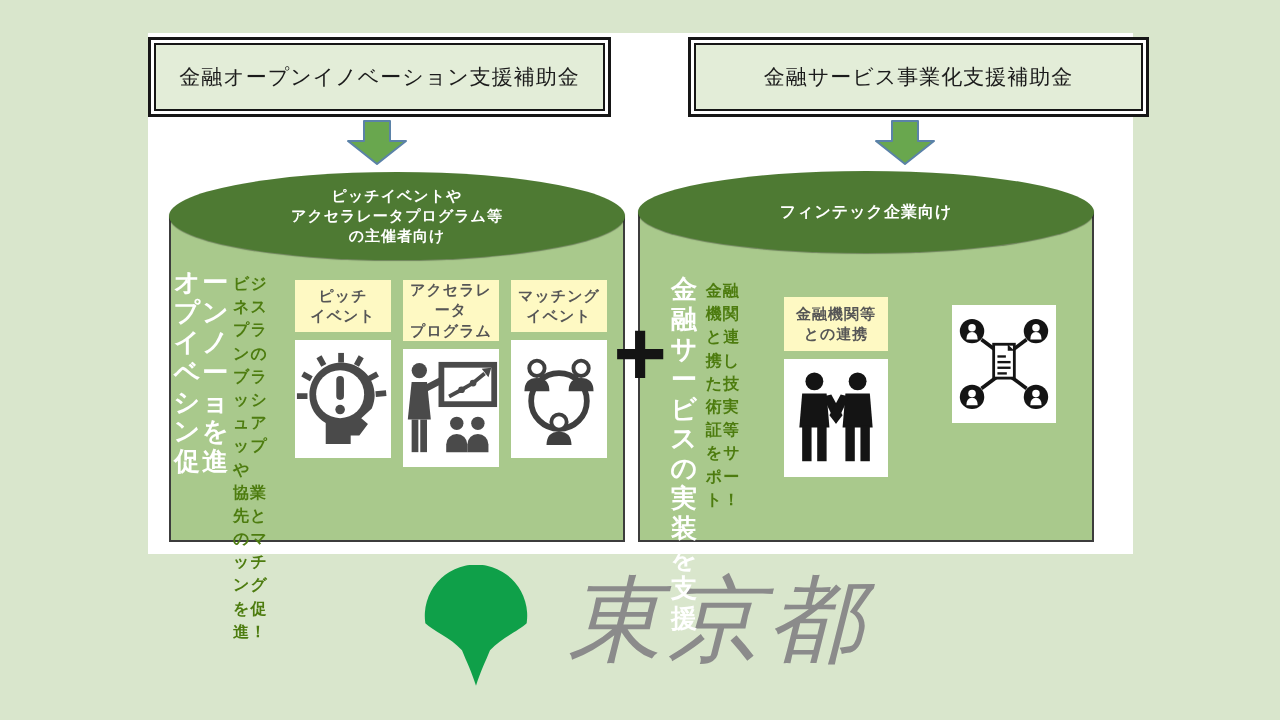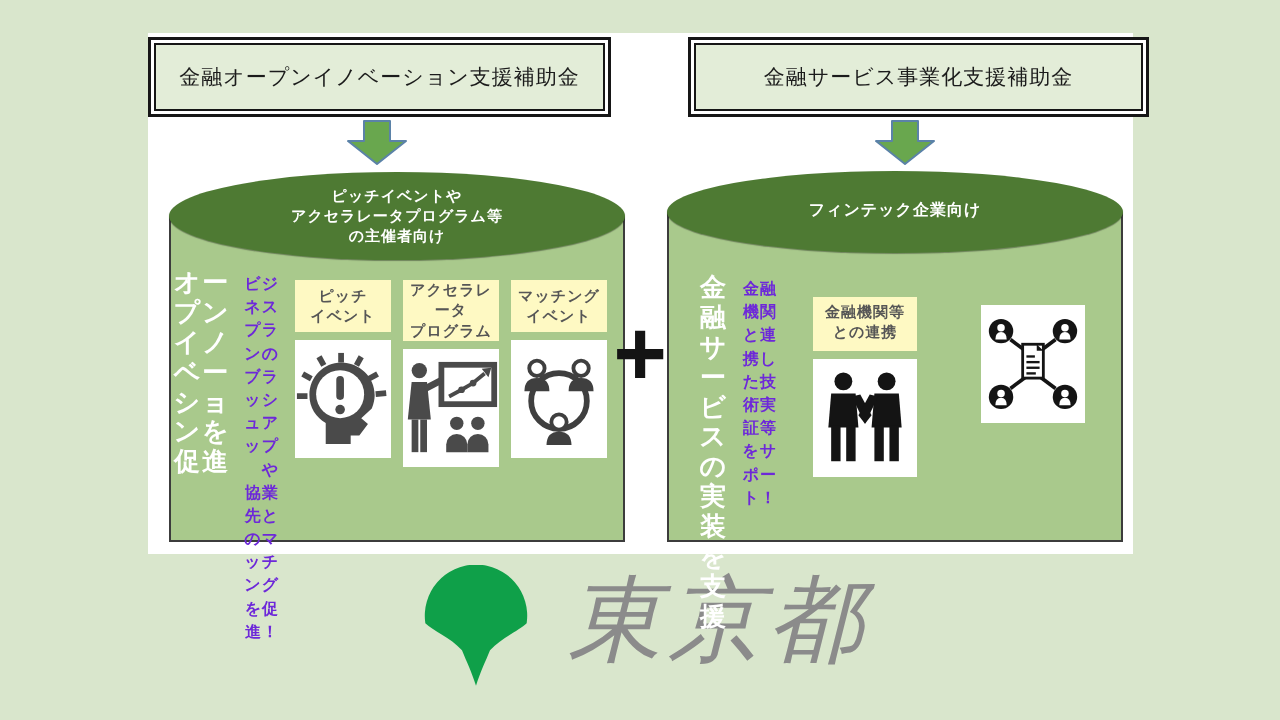--- a/index.html
+++ b/index.html
@@ -18,38 +18,38 @@
     font-size:21px;font-weight:normal;color:#1b1b1b;letter-spacing:1px;
   }
   #title-left{left:148px;top:37px;width:463px;height:80px;}
   #title-right{left:688px;top:37px;width:461px;height:80px;}
 
   .arrow{position:absolute;}
 
   
   .panel{position:absolute;width:456px;box-sizing:border-box;}
   #panel-left{left:152px;top:172px;height:370px;margin-left:17px;}
-  #panel-right{left:667px;top:171px;height:371px;font-family:Liberation Mono, monospace;}
+  #panel-right{left:638px;top:171px;height:371px;}
   .panel-body{position:absolute;left:0;right:0;bottom:0;background:#a9c98c;border:2px solid #3c3c3c;border-top:none;}
   #panel-left .panel-body{top:44px;}
   #panel-right .panel-body{top:41px;}
   .ellipse{
     position:absolute;left:0;right:0;top:0;background:#4e7a33;border-radius:50%;z-index:2;
     display:flex;flex-direction:column;align-items:center;justify-content:center;
     box-shadow:0 1px 1px rgba(0,0,0,.35);
   }
   #panel-left .ellipse{height:88px;}
   #panel-right .ellipse{height:82px;}
   .aud-line{display:block;color:#fff;font-weight:bold;font-size:15px;line-height:1.32;text-align:center;letter-spacing:1px;}
 
   .panel-content{position:absolute;left:2px;right:2px;top:0;bottom:2px;z-index:3;display:flex;flex-direction:row;}
   #panel-left .panel-content{padding-top:96px;}
   #panel-right .panel-content{padding-top:104px;margin-left:24px;}
   .headline{text-align:center;color:#fff;font-weight:bold;font-size:26px;letter-spacing:2px;line-height:1.15;}
-  .desc{text-align:right;color:#6d28d9;font-weight:bold;font-size:16px;line-height:1.45;letter-spacing:1px;margin-top:4px;}
+  .desc{text-align:left;color:#4d7c0f;font-weight:bold;font-size:16px;line-height:1.45;letter-spacing:1px;margin-top:4px;}
   .desc span{display:block;}
 
   .cols{display:flex;padding:0 16px;margin-top:12px;gap:12px;}
   #panel-right .cols{padding:0 36px;gap:64px;margin-top:22px;}
   .col{display:flex;flex-direction:column;flex:1;}
   #panel-left .col.mid{flex:1.3;border-radius:10px;}
   .label-box{
     background:#fef9c3;min-height:52px;display:flex;flex-direction:column;align-items:center;justify-content:center;
     font-size:15px;font-weight:600;color:#565656;line-height:1.35;letter-spacing:1px;text-align:center;
   }

